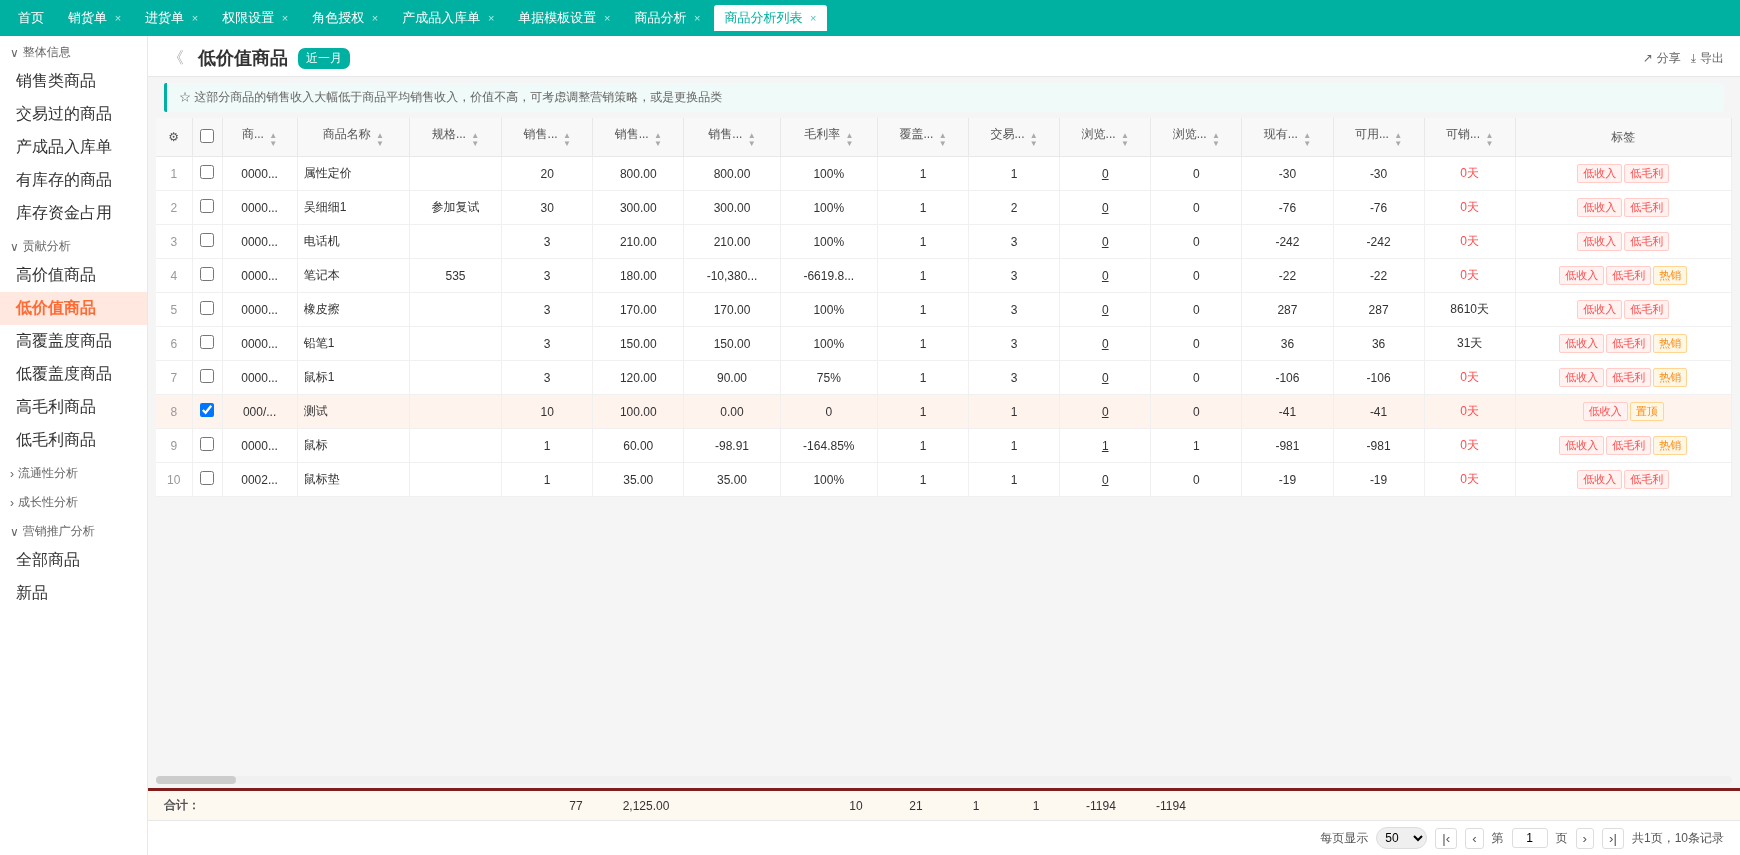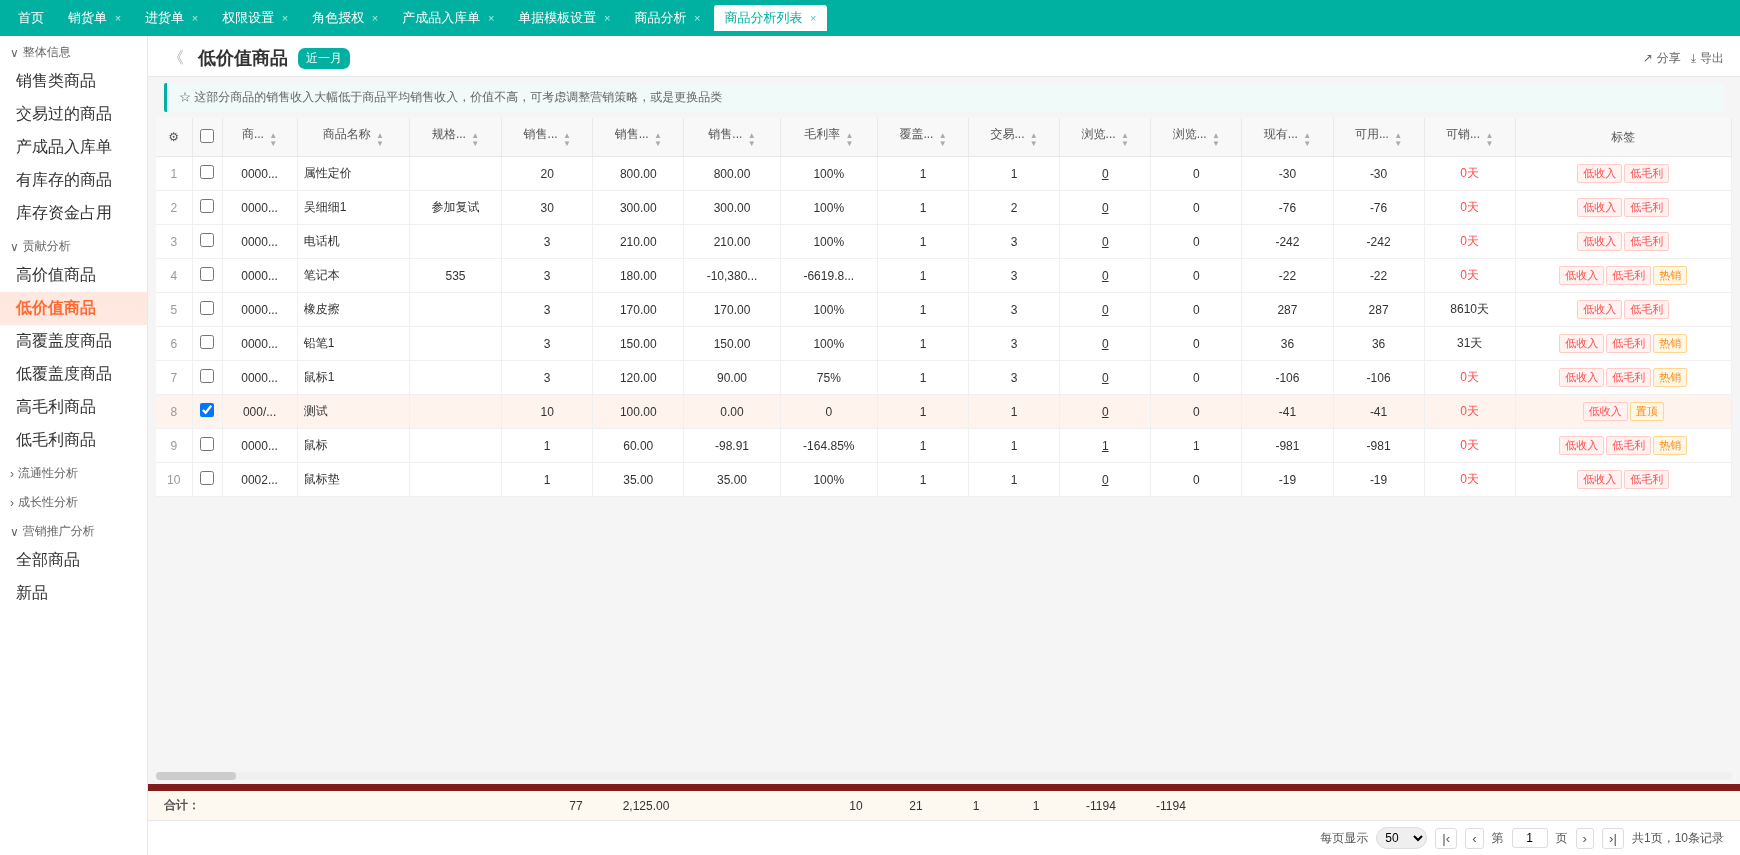--- a/index.html
+++ b/index.html
@@ -193,21 +193,21 @@
       text-align: right;
     }
     .tag-red { color: #ff4d4f; border: 1px solid #ffccc7; background: #fff2f0; }
     .tag-orange { color: #fa8c16; border: 1px solid #ffd591; background: #fff7e6; }
 
     .underlined { text-decoration: underline; cursor: pointer; }
 
     
     .table-footer {
       background: #fef9f0;
-      border-top: 7px solid #7f1d1d;
+      border-top: 3px solid #7f1d1d;
       padding: 6px 16px;
       display: flex;
       align-items: center;
       gap: 16px;
       font-size: 12px;
     }
     .footer-total-label { color: #555; font-weight: bold; width: 80px; }
     .footer-values {
       display: flex;
       gap: 0;

